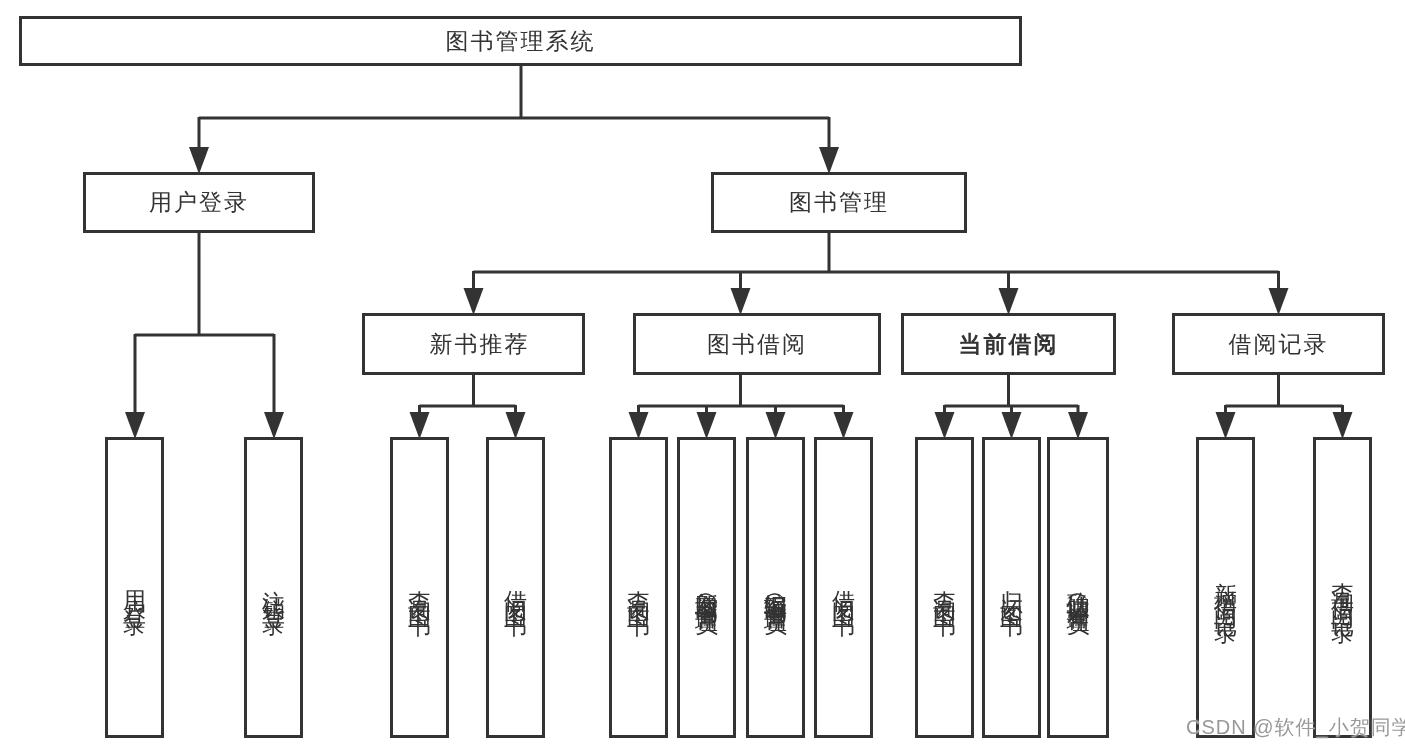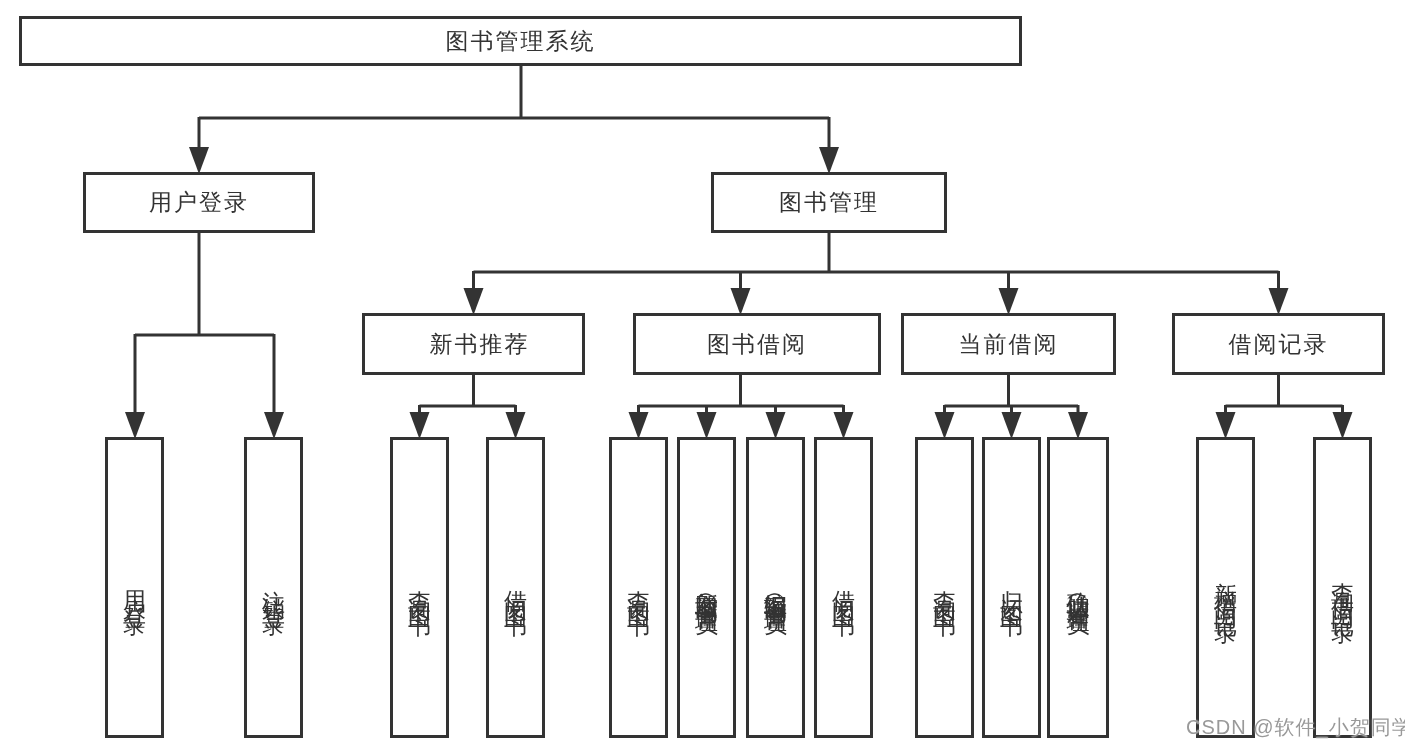--- a/index.html
+++ b/index.html
@@ -92,31 +92,31 @@
     <use href="#arr" transform="translate(1342.5,439)"></use>
   </svg>
 
   <div class="box" style="left:19px; top:16px; width:1003px; height:50px;">
     <span class="hlabel">图书管理系统</span>
   </div>
 
   <div class="box" style="left:83px; top:172px; width:232px; height:61px;">
     <span class="hlabel">用户登录</span>
   </div>
-  <div class="box" style="left:711px; top:172px; width:236px; height:61px;">
+  <div class="box" style="left:711px; top:172px; width:256px; height:61px;">
     <span class="hlabel">图书管理</span>
   </div>
 
   <div class="box" style="left:362px; top:313px; width:223px; height:62px;padding-left:12px;">
     <span class="hlabel">新书推荐</span>
   </div>
   <div class="box" style="left:633px; top:313px; width:248px; height:62px;">
     <span class="hlabel">图书借阅</span>
   </div>
-  <div class="box" style="left:901px; top:313px; width:215px; height:62px;">
+  <div class="box" style="left:901px; top:313px; width:215px; height:62px;font-weight:bold;">
     <span class="hlabel">当前借阅</span>
   </div>
   <div class="box" style="left:1172px; top:313px; width:213px; height:62px;">
     <span class="hlabel">借阅记录</span>
   </div>
 
   <div class="box" style="left:105px; top:437px; width:59px; height:301px;">
     <span class="vtext">用户登录</span>
   </div>
   <div class="box" style="left:244px; top:437px; width:59px; height:301px;">

